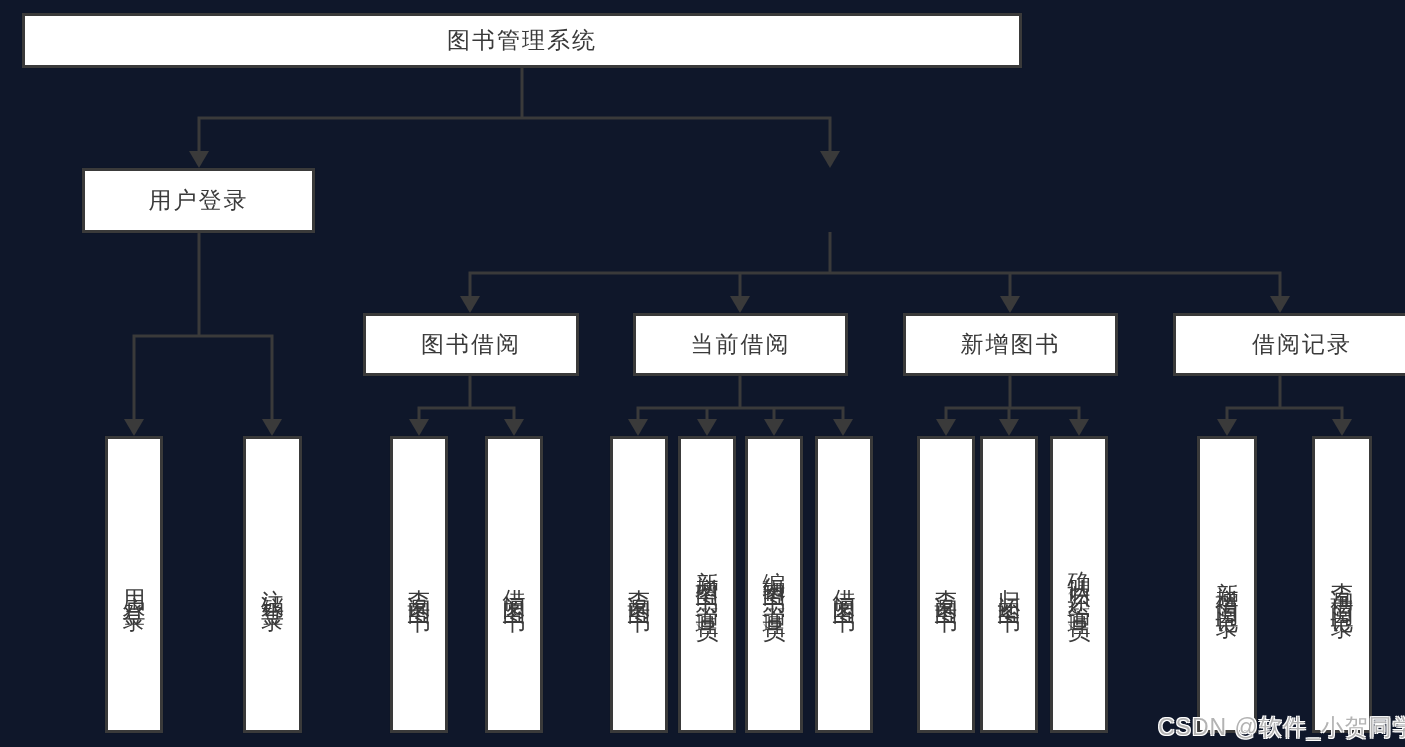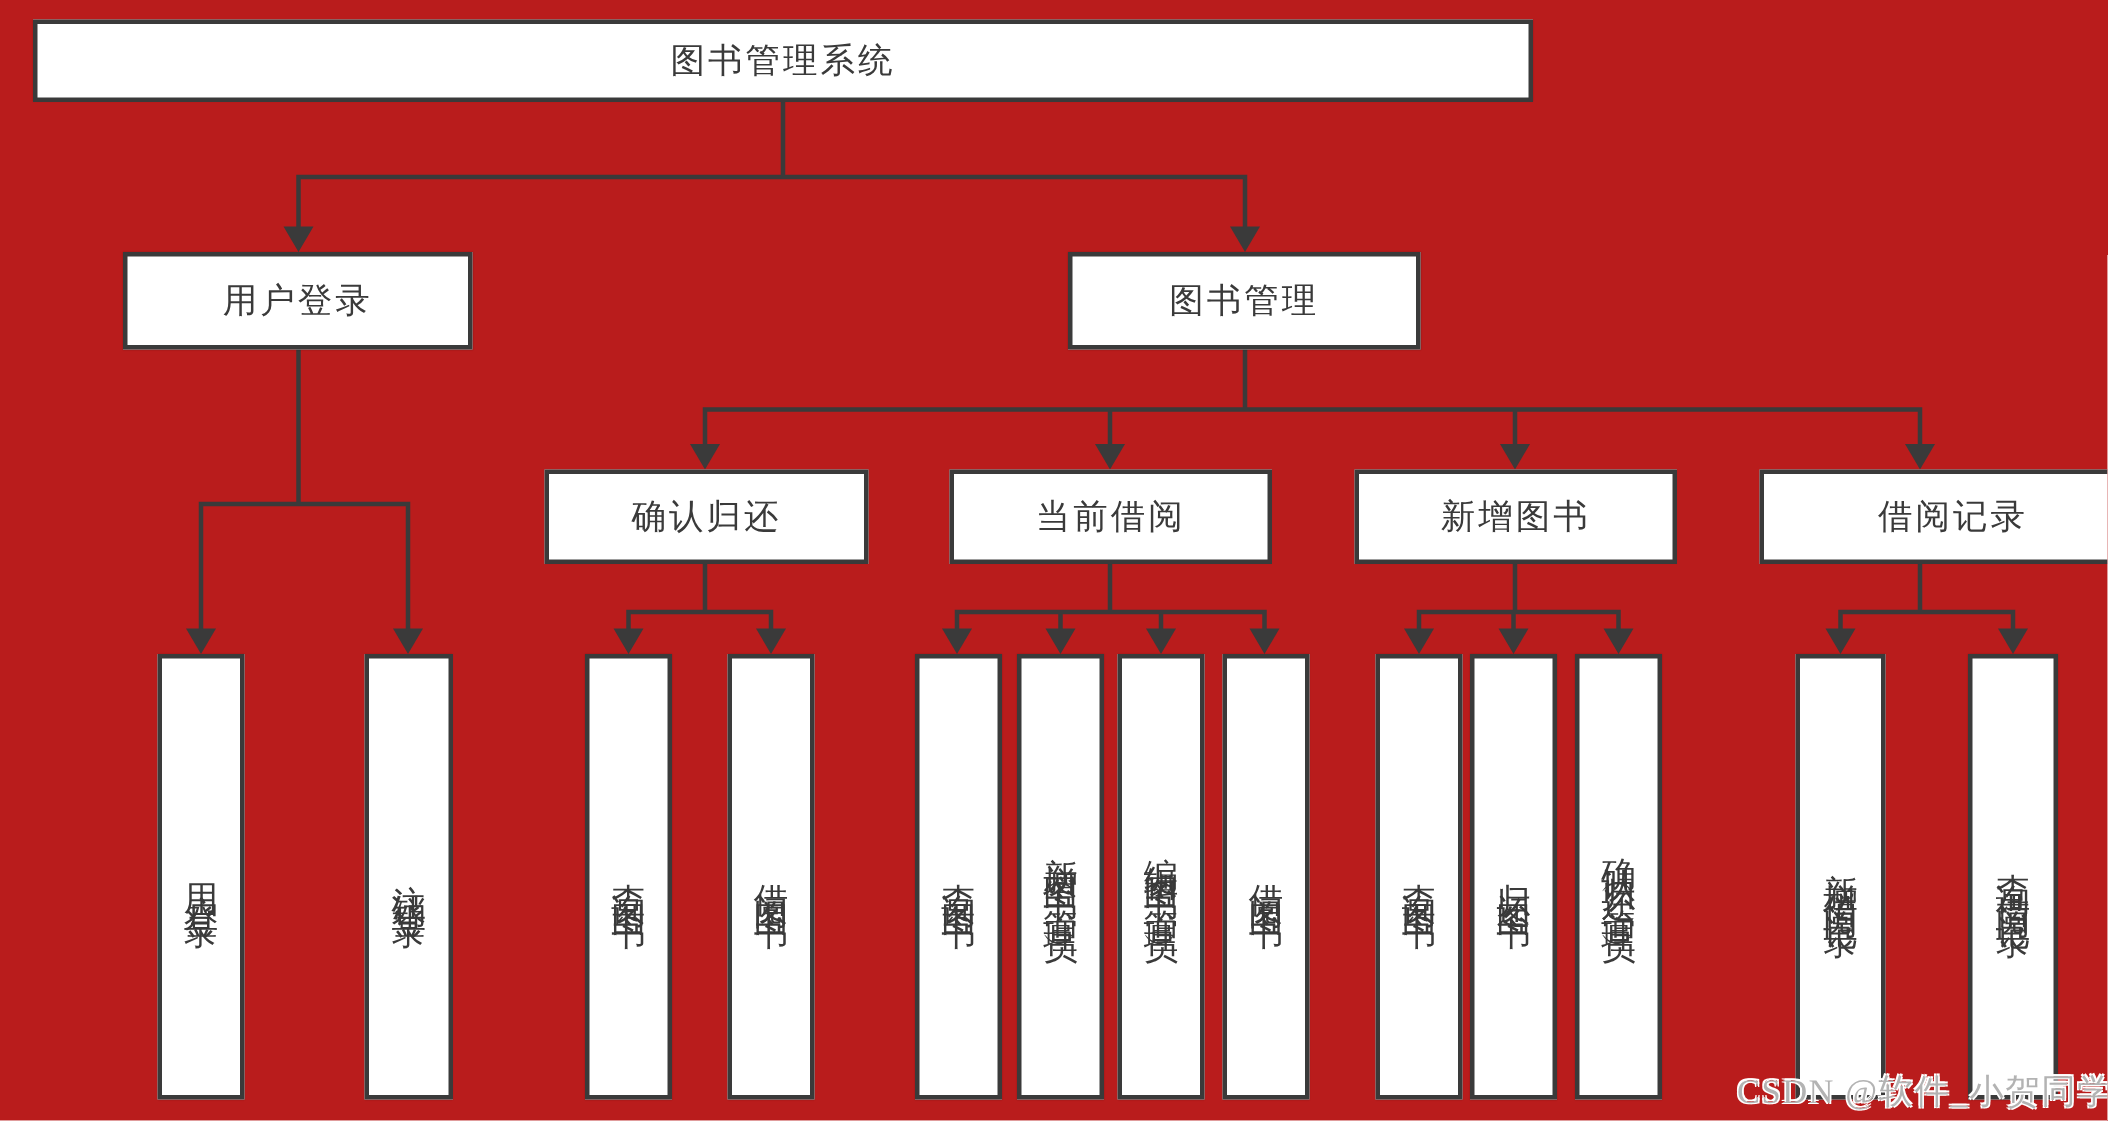--- a/index.html
+++ b/index.html
@@ -1,20 +1,20 @@
 <!DOCTYPE html>
 <html><head>
 <meta charset="utf-8">
 <style>
   html,body{margin:0;padding:0;background:#ffffff;}
   #stage{
     position:relative;
     width:1405px;height:747px;
-    background:#b91c1c;
-    font-family:Liberation Serif, serif;
+    background:#0f172a;
+    font-family:Liberation Sans, sans-serif;
     overflow:hidden;
   }
   #connectors{position:absolute;left:0;top:0;z-index:1;}
   .node{
     position:absolute;
     box-sizing:border-box;
     background:#ffffff;
     border:3px solid #3a3a3a;
     display:flex;
     align-items:center;
@@ -90,26 +90,23 @@
     </g>
   </svg>
 
   <div class="node" style="left:22px;top:13px;width:1000px;height:55px">
     <span>图书管理系统</span>
   </div>
 
   <div class="node" style="left:82px;top:168px;width:233px;height:65px">
     <span>用户登录</span>
   </div>
-  <div class="node" style="left:712px;top:168px;width:235px;height:65px">
-    <span>图书管理</span>
-  </div>
 
   <div class="node" style="left:363px;top:313px;width:216px;height:63px">
-    <span>确认归还</span>
+    <span>图书借阅</span>
   </div>
   <div class="node" style="left:633px;top:313px;width:215px;height:63px">
     <span>当前借阅</span>
   </div>
   <div class="node" style="left:903px;top:313px;width:215px;height:63px">
     <span>新增图书</span>
   </div>
   <div class="node" style="left:1173px;top:313px;width:258px;height:63px">
     <span>借阅记录</span>
   </div>

